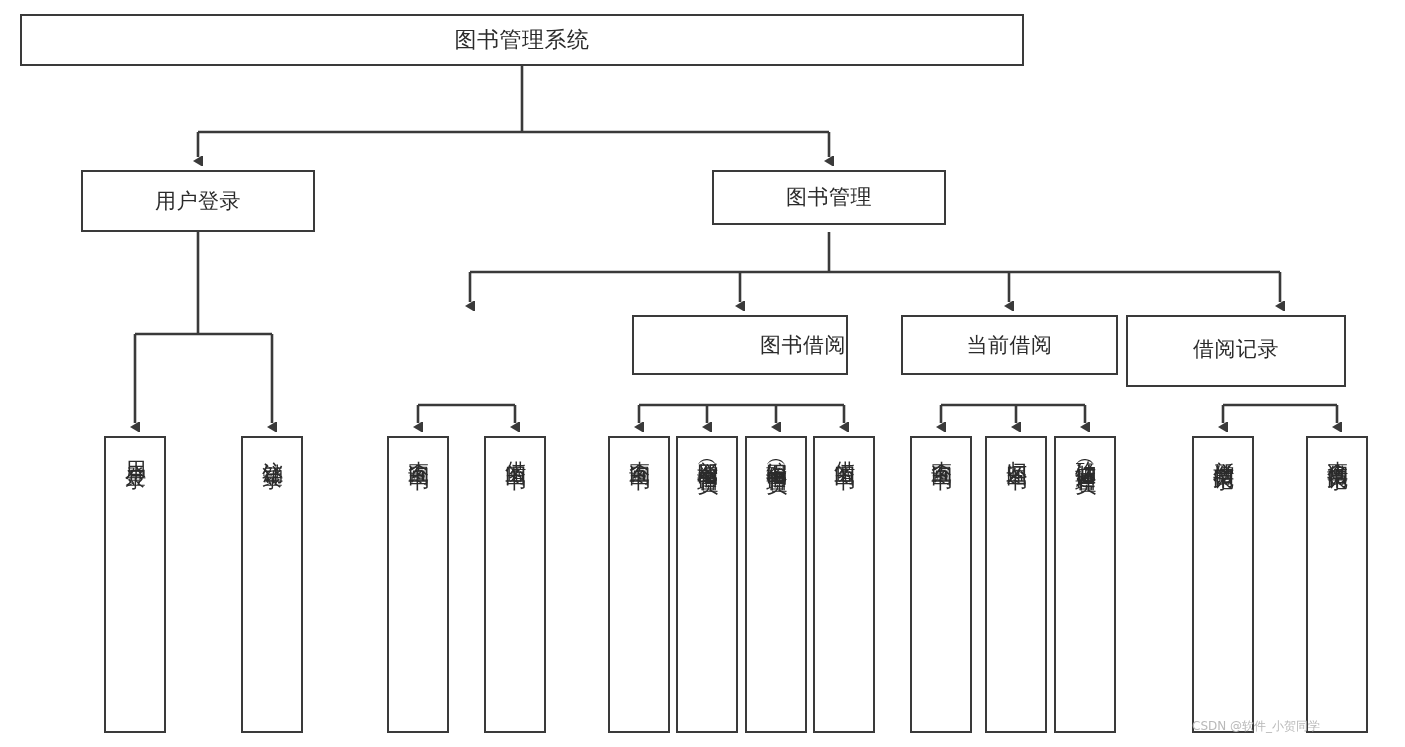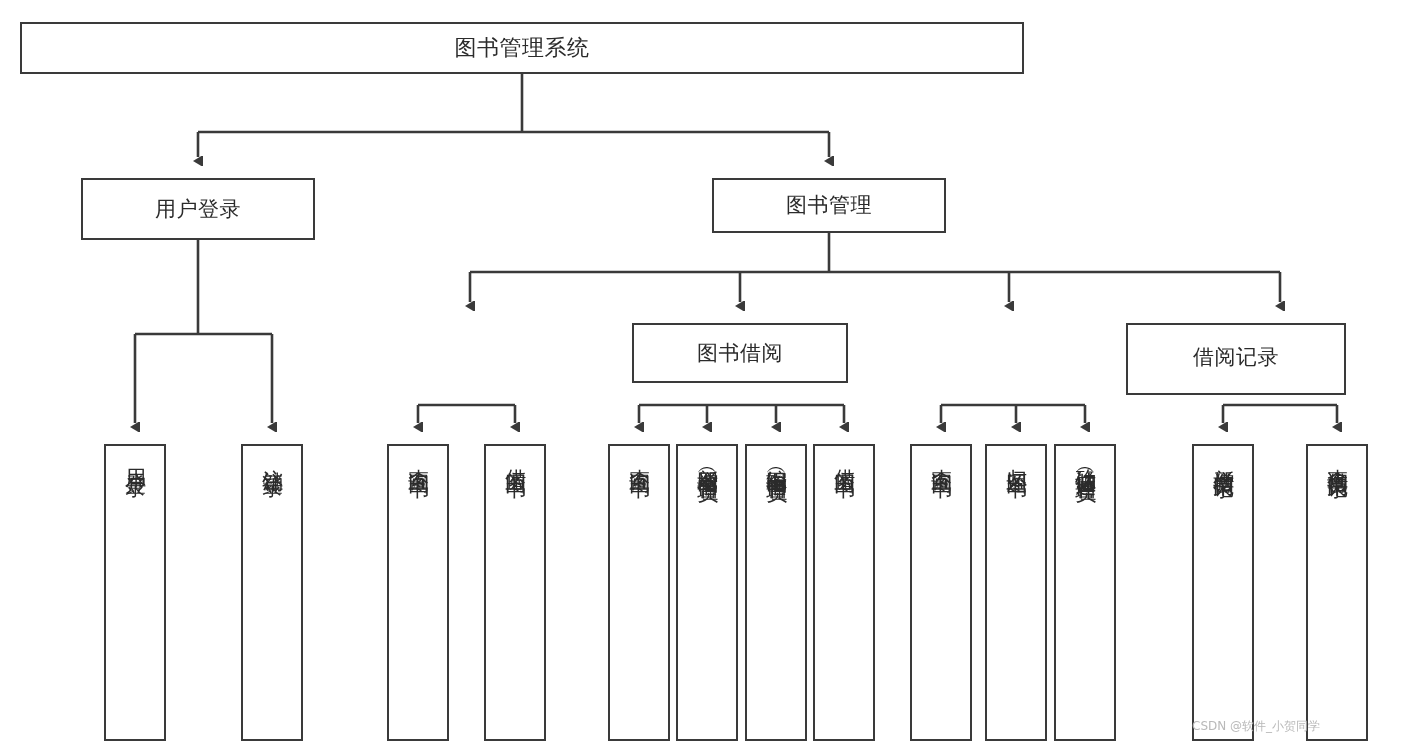--- a/index.html
+++ b/index.html
@@ -29,21 +29,20 @@
   .node {
     position: absolute;
     box-sizing: border-box;
     background: #ffffff;
     border: 2.5px solid #3a3a3a;
     display: flex;
     align-items: center;
     justify-content: center;
     color: #2b2b2b;
     z-index: 2;
-    margin-top: 8px;
   }
   .node .label {
     display: block;
     text-align: center;
     line-height: 1.18;
     letter-spacing: 0.5px;
   }
   
   .node.h .label {
     font-size: 21px;
@@ -130,22 +129,25 @@
     <span class="label">图书管理系统</span>
   </div>
 
   <div class="node h" style="left: 81px; top: 170px; width: 234px; height: 62px;">
     <span class="label">用户登录</span>
   </div>
   <div class="node h" style="left: 712px; top: 170px; width: 234px; height: 55px;">
     <span class="label">图书管理</span>
   </div>
 
-  <div class="node h" style="left: 632px; top: 315px; width: 216px; height: 60px;">
+  <div class="node h" style="left: 632px; top: 315px; width: 216px; height: 60px; justify-content: flex-end;">
     <span class="label">图书借阅</span>
+  </div>
+  <div class="node h" style="left: 901px; top: 315px; width: 217px; height: 60px;">
+    <span class="label">当前借阅</span>
   </div>
   <div class="node h" style="left: 1126px; top: 315px; width: 220px; height: 72px; font-family: Liberation Mono, monospace;">
     <span class="label">借阅记录</span>
   </div>
 
   <div class="node v" style="left: 104px; top: 436px; width: 62px; height: 297px;">
     <span class="label">用户登录</span>
   </div>
   <div class="node v" style="left: 241px; top: 436px; width: 62px; height: 297px;">
     <span class="label">注销登录</span>

